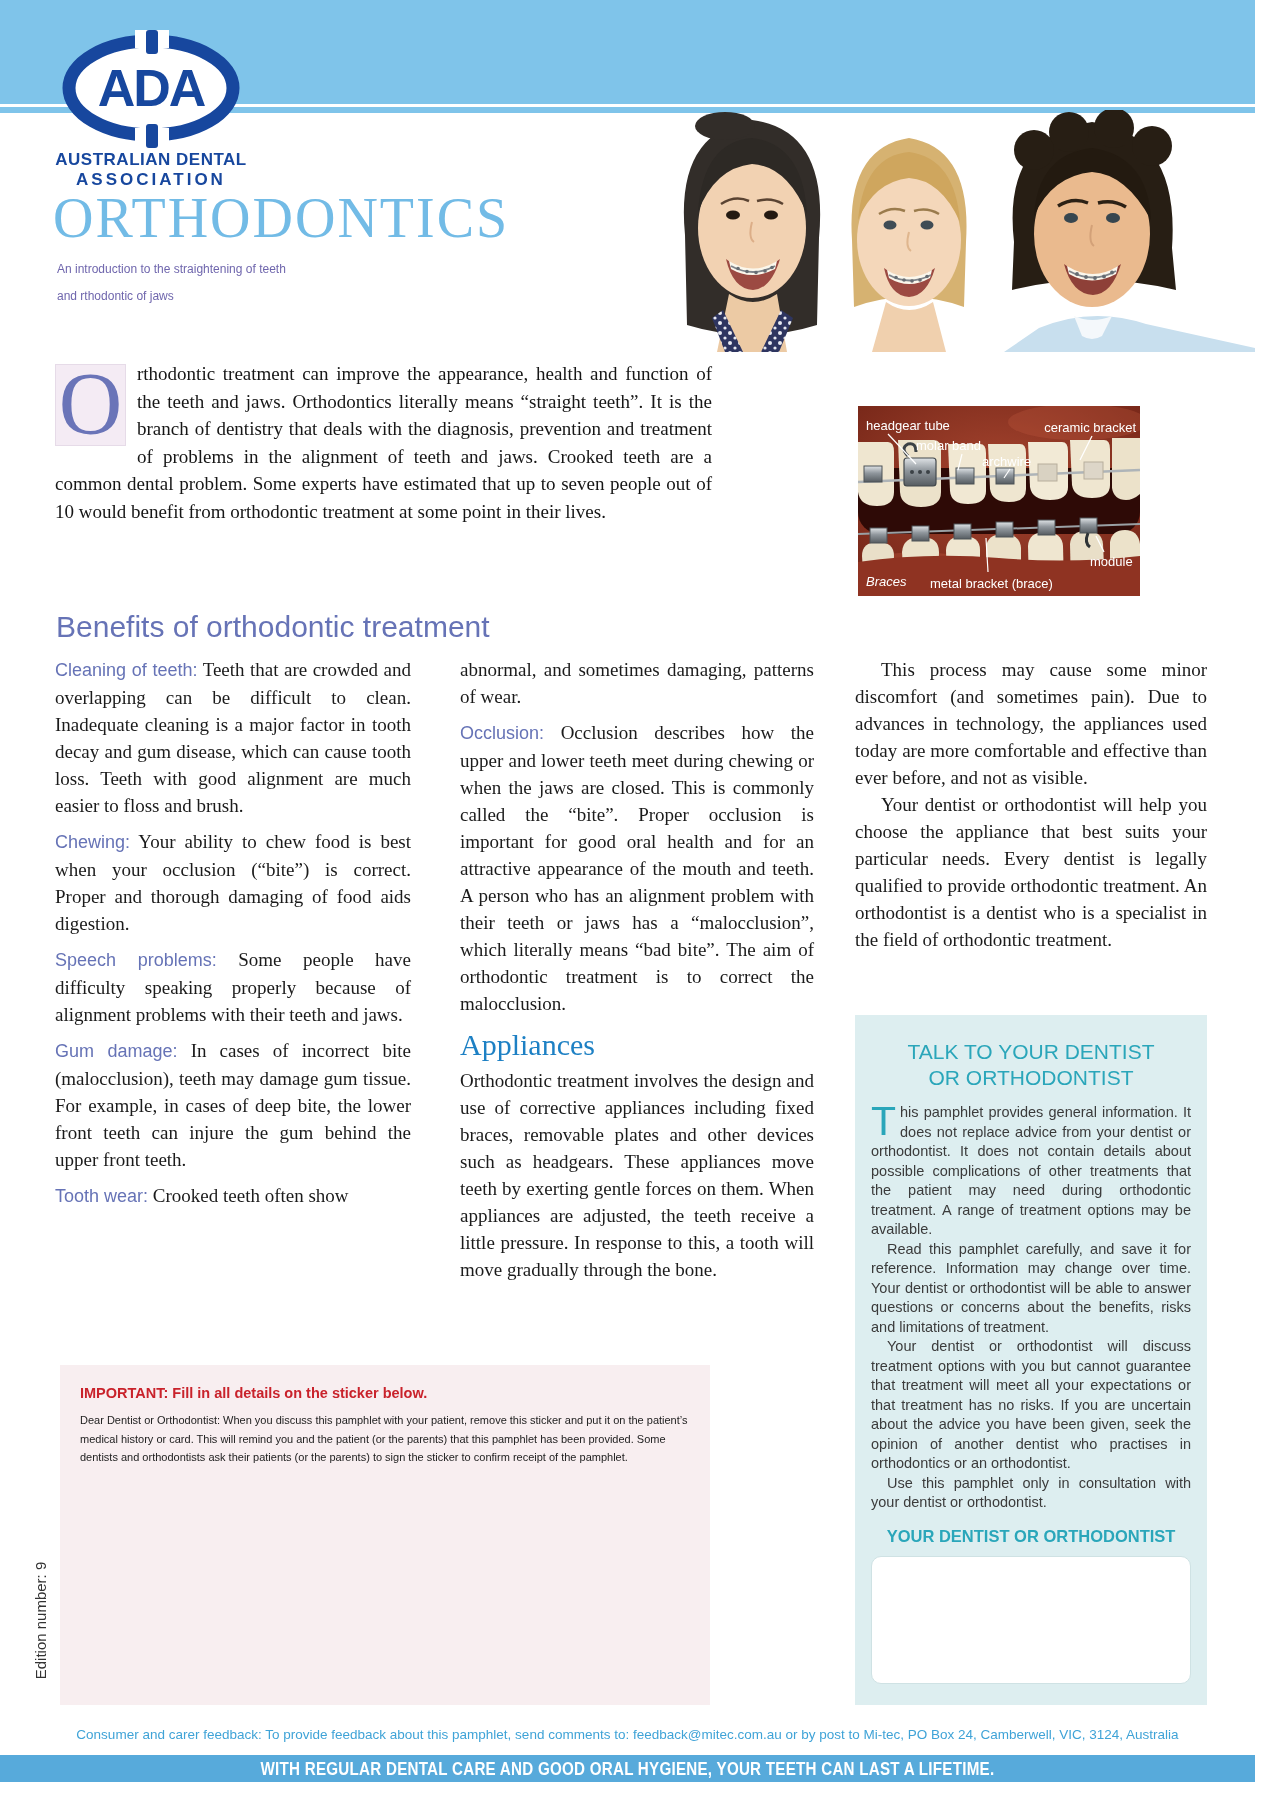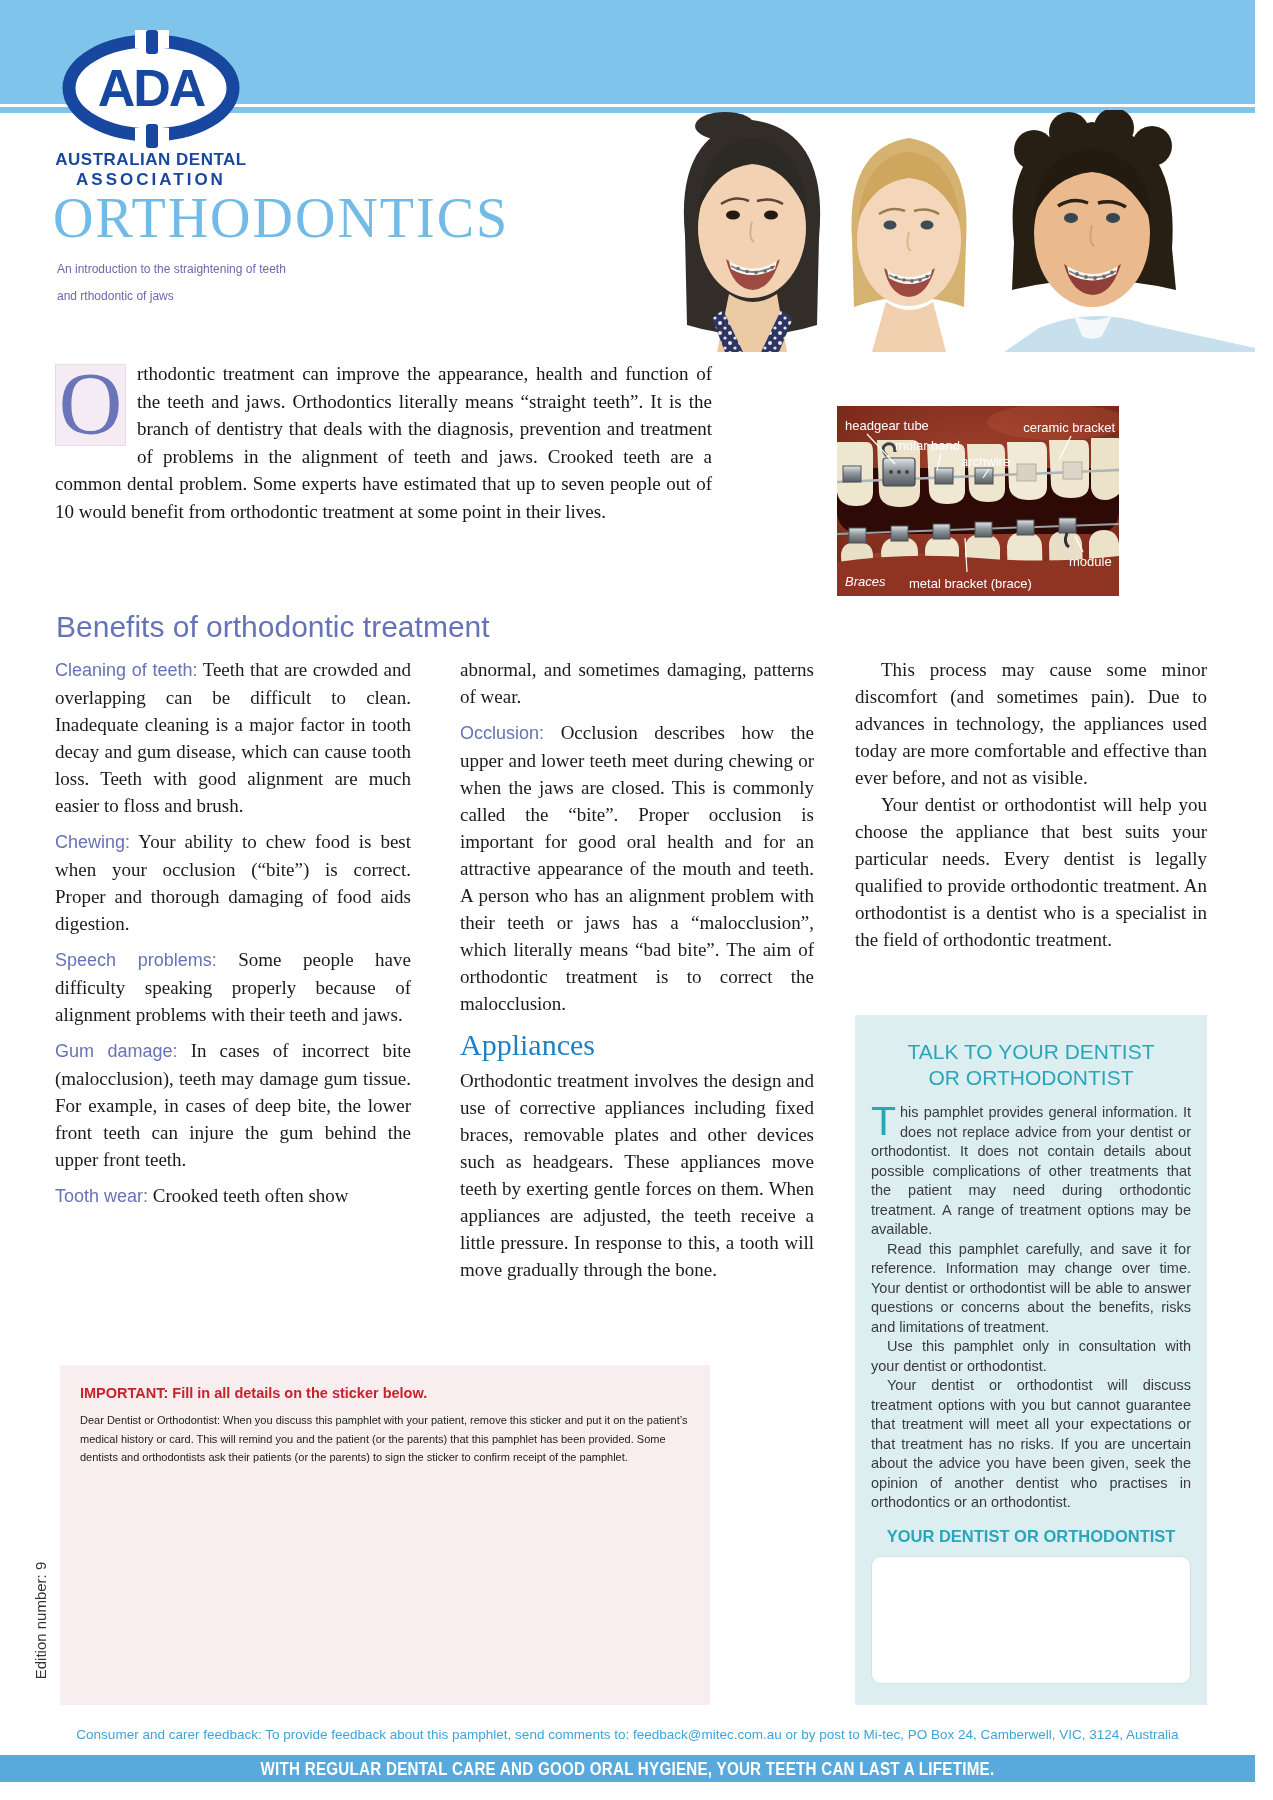--- a/index.html
+++ b/index.html
@@ -28,21 +28,21 @@
   .photos { position:absolute; left:612px; top:110px; }
 
   
   .intro { position:absolute; left:55px; top:360px; width:657px; font-size:19px; line-height:27.5px;
            text-align:justify; color:#161616; }
   .dropcap-box { float:left; width:71px; height:82px; background:#f4ebf4; border:1px solid #e6dbe8;
                  margin:4px 11px 0 0; text-align:center; line-height:78px; font-size:88px;
                  color:#6a74b8; font-family:"Liberation Serif", serif; }
 
   
-  .braces-fig { position:absolute; left:837px; top:406px; width:282px; height:190px; }
+  .braces-fig { position:absolute; left:858px; top:406px; width:282px; height:190px; }
 
   
   .benefits-heading { position:absolute; left:56px; top:610px; font-family:"Liberation Sans", sans-serif;
                       font-size:30px; font-weight:400; color:#6673b6; }
   .col { position:absolute; top:656px; font-size:19px; line-height:27px; text-align:justify; color:#1b1b1b; }
   .col p { margin:0 0 9px 0; }
   #col1 { left:55px;  width:356px; }
   #col2 { left:460px; width:354px; }
   #col3 { left:855px; width:352px; }
   .lead { font-family:"Liberation Sans", sans-serif; color:#6673b6; font-size:18px; }
@@ -299,22 +299,22 @@
   </div>
 
   <div class="talk-box">
     <div class="talk-heading">
       <div>TALK TO YOUR DENTIST</div>
       <div>OR ORTHODONTIST</div>
     </div>
     <div class="talk-body">
       <p><span class="talk-drop">T</span><span>his pamphlet provides general information. It does not replace advice from your dentist or orthodontist. It does not contain details about possible complications of other treatments that the patient may need during orthodontic treatment. A range of treatment options may be available.</span></p>
       <p class="tind">Read this pamphlet carefully, and save it for reference. Information may change over time. Your dentist or orthodontist will be able to answer questions or concerns about the benefits, risks and limitations of treatment.</p>
+      <p class="tind">Your dentist or orthodontist will discuss treatment options with you but cannot guarantee that treatment will meet all your expectations or that treatment has no risks. If you are uncertain about the advice you have been given, seek the opinion of another dentist who practises in orthodontics or an orthodontist.</p>
       <p class="tind">Use this pamphlet only in consultation with your dentist or orthodontist.</p>
-      <p class="tind">Your dentist or orthodontist will discuss treatment options with you but cannot guarantee that treatment will meet all your expectations or that treatment has no risks. If you are uncertain about the advice you have been given, seek the opinion of another dentist who practises in orthodontics or an orthodontist.</p>
     </div>
     <div class="dentist-label">YOUR DENTIST OR ORTHODONTIST</div>
     <div class="write-box"></div>
   </div>
 
   <div class="sticker">
     <div class="sticker-heading">IMPORTANT: Fill in all details on the sticker below.</div>
     <div class="sticker-body">Dear Dentist or Orthodontist: When you discuss this pamphlet with your patient, remove this sticker and put it on the patient’s medical history or card. This will remind you and the patient (or the parents) that this pamphlet has been provided. Some dentists and orthodontists ask their patients (or the parents) to sign the sticker to confirm receipt of the pamphlet.</div>
   </div>
 

